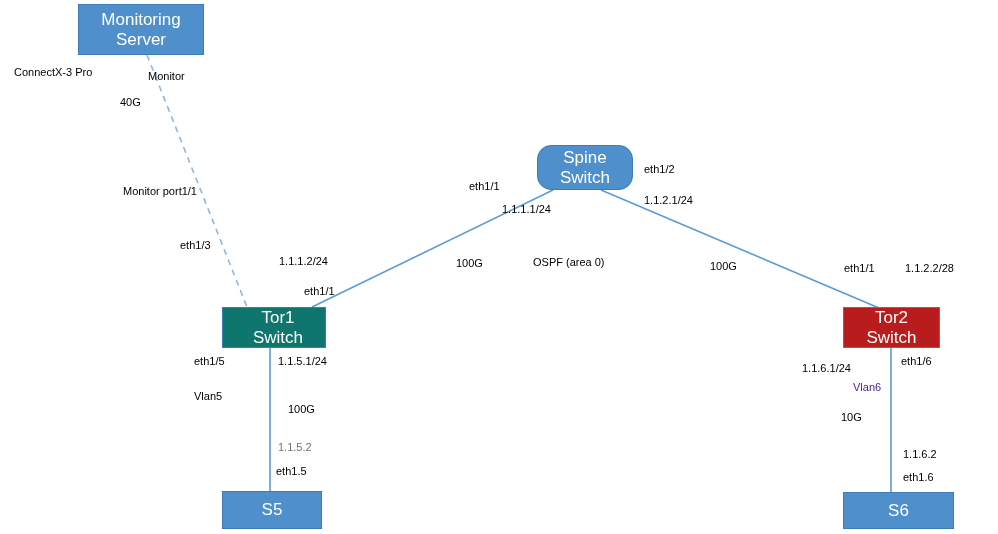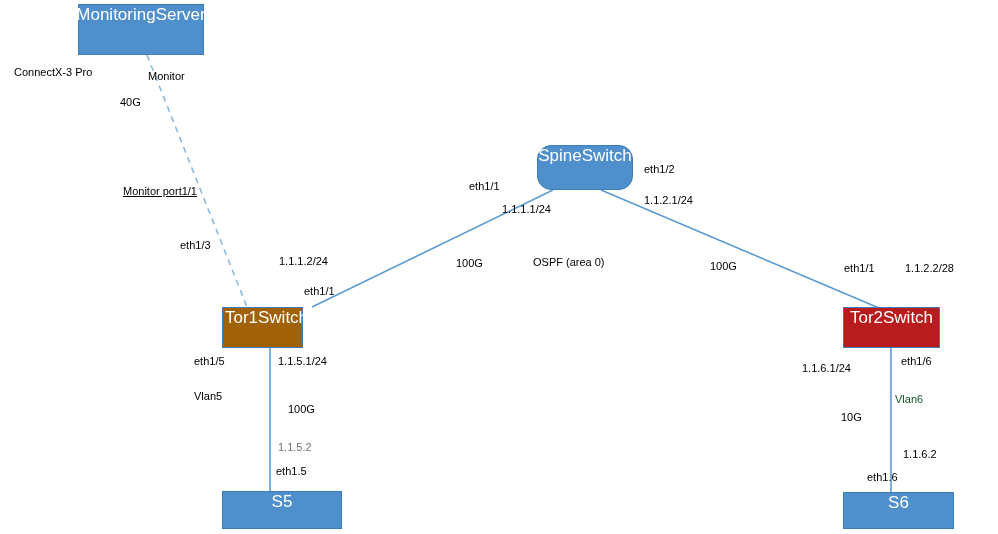--- a/index.html
+++ b/index.html
@@ -23,21 +23,22 @@
     width: 998px;
     height: 534px;
   }
   .node {
     position: absolute;
     box-sizing: border-box;
     background: #4F8FCC;
     border: 1px solid #3C7CB8;
     color: #ffffff;
     display: flex;
-    align-items: flex-start;
+    flex-direction: column;
+    align-items: center;
     justify-content: center;
     line-height: 1.12;
     font-size: 17px;
     text-align: center;
     z-index: 3;
   }
   .node span { display: block; white-space: nowrap; }
   .label {
     position: absolute;
     color: #000000;
@@ -60,58 +61,58 @@
     </svg>
   <div id="nodes-layer">
       <div class="node" style="left: 78px; top: 4px; width: 126px; height: 51px; background: rgb(79, 143, 204); border-color: rgb(60, 124, 184); color: rgb(255, 255, 255);">
         <span>Monitoring</span>
         <span>Server</span>
       </div>
       <div class="node" style="left: 537px; top: 145px; width: 96px; height: 45px; background: rgb(79, 143, 204); border-color: rgb(60, 124, 184); color: rgb(255, 255, 255); border-radius: 14px;">
         <span>Spine</span>
         <span>Switch</span>
       </div>
-      <div class="node" style="left: 222px; top: 307px; width: 81px; height: 41px; background: #a16207; border-color: rgb(60, 124, 184); color: rgb(255, 255, 255); padding-left: 8px;">
+      <div class="node" style="left: 222px; top: 307px; width: 104px; height: 41px; background: #0f766e; border-color: rgb(60, 124, 184); color: rgb(255, 255, 255); padding-left: 8px;">
         <span>Tor1</span>
         <span>Switch</span>
       </div>
       <div class="node" style="left: 843px; top: 307px; width: 97px; height: 41px; background: #b91c1c; border-color: rgb(60, 124, 184); color: rgb(255, 255, 255);">
         <span>Tor2</span>
         <span>Switch</span>
       </div>
-      <div class="node" style="left: 222px; top: 491px; width: 120px; height: 38px; background: rgb(79, 143, 204); border-color: rgb(60, 124, 184); color: rgb(255, 255, 255);">
+      <div class="node" style="left: 222px; top: 491px; width: 100px; height: 38px; background: rgb(79, 143, 204); border-color: rgb(60, 124, 184); color: rgb(255, 255, 255);">
         <span>S5</span>
       </div>
       <div class="node" style="left: 843px; top: 492px; width: 111px; height: 37px; background: rgb(79, 143, 204); border-color: rgb(60, 124, 184); color: rgb(255, 255, 255);">
         <span>S6</span>
       </div>
     </div>
   <div id="labels-layer">
       <div class="label" style="left: 14px; top: 66px; color: rgb(0, 0, 0);">ConnectX-3 Pro</div>
       <div class="label" style="left: 148px; top: 70px; color: rgb(0, 0, 0);">Monitor</div>
       <div class="label" style="left: 120px; top: 96px; color: rgb(0, 0, 0);">40G</div>
-      <div class="label" style="left: 123px; top: 185px; color: rgb(0, 0, 0); text-decoration: underline;">Monitor port1/1</div>
+      <div class="label" style="left: 123px; top: 185px; color: rgb(0, 0, 0);">Monitor port1/1</div>
       <div class="label" style="left: 180px; top: 239px; color: rgb(0, 0, 0);">eth1/3</div>
       <div class="label" style="left: 279px; top: 255px; color: rgb(0, 0, 0);">1.1.1.2/24</div>
       <div class="label" style="left: 304px; top: 285px; color: rgb(0, 0, 0);">eth1/1</div>
       <div class="label" style="left: 469px; top: 180px; color: rgb(0, 0, 0);">eth1/1</div>
       <div class="label" style="left: 502px; top: 203px; color: rgb(0, 0, 0);">1.1.1.1/24</div>
       <div class="label" style="left: 644px; top: 163px; color: rgb(0, 0, 0);">eth1/2</div>
       <div class="label" style="left: 644px; top: 194px; color: rgb(0, 0, 0);">1.1.2.1/24</div>
       <div class="label" style="left: 456px; top: 257px; color: rgb(0, 0, 0);">100G</div>
       <div class="label" style="left: 533px; top: 256px; color: rgb(0, 0, 0);">OSPF (area 0)</div>
       <div class="label" style="left: 710px; top: 260px; color: rgb(0, 0, 0);">100G</div>
       <div class="label" style="left: 844px; top: 262px; color: rgb(0, 0, 0);">eth1/1</div>
       <div class="label" style="left: 905px; top: 262px; color: rgb(0, 0, 0);">1.1.2.2/28</div>
       <div class="label" style="left: 194px; top: 355px; color: rgb(0, 0, 0);">eth1/5</div>
       <div class="label" style="left: 194px; top: 390px; color: rgb(0, 0, 0);">Vlan5</div>
       <div class="label" style="left: 278px; top: 355px; color: rgb(0, 0, 0);">1.1.5.1/24</div>
       <div class="label" style="left: 288px; top: 403px; color: rgb(0, 0, 0);">100G</div>
       <div class="label" style="left: 278px; top: 441px; color: #737373;">1.1.5.2</div>
       <div class="label" style="left: 276px; top: 465px; color: rgb(0, 0, 0);">eth1.5</div>
       <div class="label" style="left: 802px; top: 362px; color: rgb(0, 0, 0);">1.1.6.1/24</div>
       <div class="label" style="left: 901px; top: 355px; color: rgb(0, 0, 0);">eth1/6</div>
-      <div class="label" style="left: 895px; top: 381px; color: #14532d; margin-top: 12px;">Vlan6</div>
+      <div class="label" style="left: 853px; top: 381px; color: #4c1d95;">Vlan6</div>
       <div class="label" style="left: 841px; top: 411px; color: rgb(0, 0, 0);">10G</div>
       <div class="label" style="left: 903px; top: 448px; color: rgb(0, 0, 0);">1.1.6.2</div>
-      <div class="label" style="left: 867px; top: 471px; color: rgb(0, 0, 0);">eth1.6</div>
+      <div class="label" style="left: 903px; top: 471px; color: rgb(0, 0, 0);">eth1.6</div>
     </div>
 </div>
 
 </body></html>

